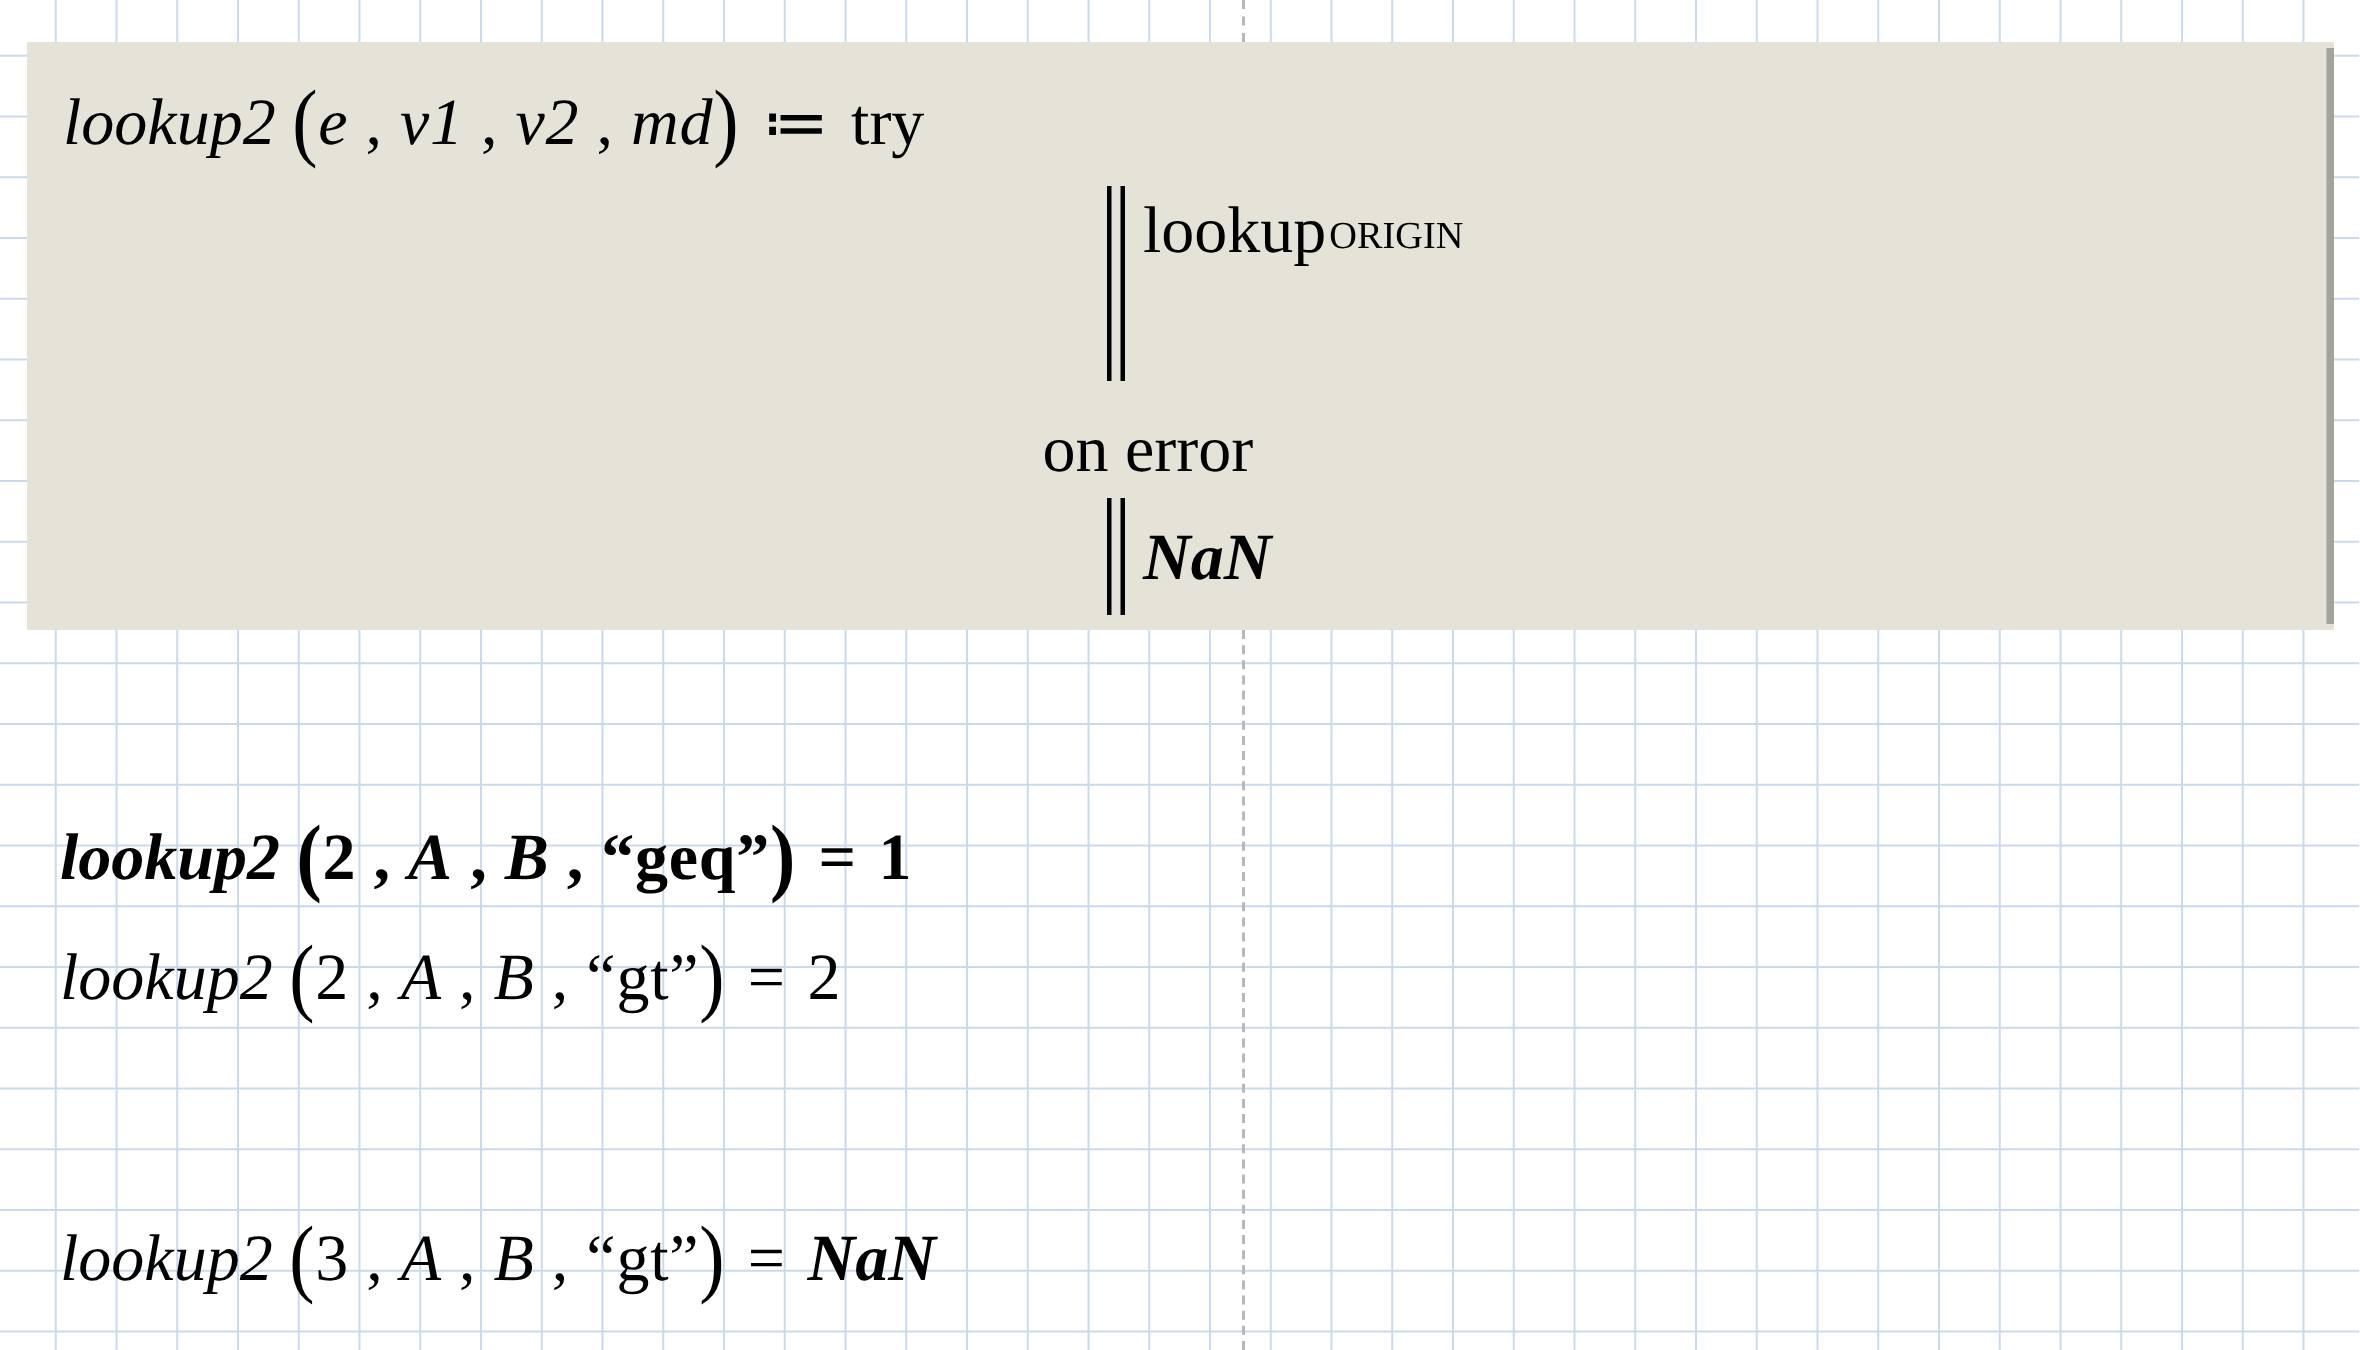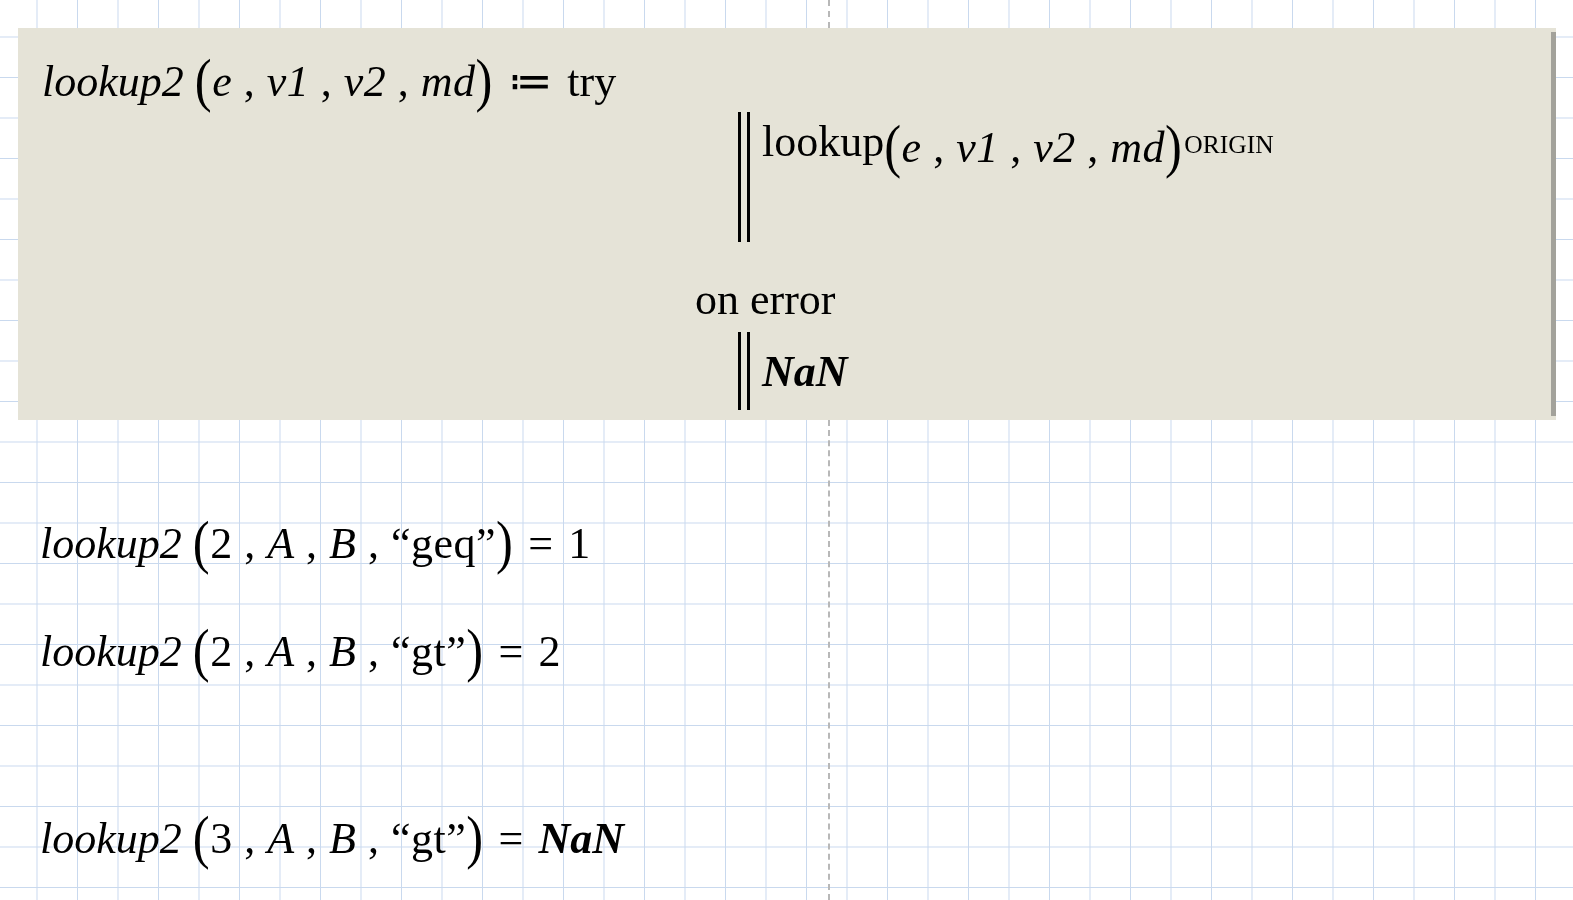--- a/index.html
+++ b/index.html
@@ -100,42 +100,39 @@
 
     <div style="position:absolute; left:24px; top:22px; white-space:nowrap;">
       <span class="it">lookup2</span>
       <span class="up spc">
         <span class="big-paren">(</span><span class="it">e</span><span class="up"> , </span><span class="it">v1</span><span class="up"> , </span><span class="it">v2</span><span class="up"> , </span><span class="it">md</span><span class="big-paren">)</span>
       </span>
       <span class="up assign" style="padding:0 4px;">≔</span>
       <span class="kw">try</span>
     </div>
 
-    <div class="codeblock bars" style="top:84px;justify-content:center;">
+    <div class="codeblock bars" style="top:96px;justify-content:center;">
       <span class="dbl tall1"></span>
       <span class="code-body" style="height:130px; align-items:flex-start; padding-top:4px;">
         <span class="up">lookup</span>
-        <span class="up spc">
-          <span class="big-paren">(</span><span class="it">e</span><span class="up"> , </span><span class="it">v1</span><span class="up"> , </span><span class="it">v2</span><span class="up"> , </span><span class="it">md</span><span class="big-paren">)</span>
-        </span>
         <span class="subs up" style="margin-left:2px; margin-top:14px;">ORIGIN</span>
       </span>
     </div>
 
     <div class="kw" style="position:absolute; left:677px; top:246px;">on error</div>
 
     <div class="codeblock bars" style="top:304px;">
       <span class="dbl tall2"></span>
       <span class="code-body" style="height:78px;">
         <span class="nan">NaN</span>
       </span>
     </div>
   </div>
 
-  <div class="row" style="top:512px;">
+  <div class="row" style="top:540px;font-weight:bold;">
     <span class="it">lookup2</span>
     <span class="up spc"><span class="big-paren">(</span><span class="up">2</span><span class="up"> , </span><span class="it">A</span><span class="up"> , </span><span class="it">B</span><span class="up"> , </span><span class="up">“geq”</span><span class="big-paren">)</span></span>
     <span class="up" style="padding:0 4px;">=</span>
     <span class="up">1</span>
   </div>
 
   <div class="row" style="top:620px;">
     <span class="it">lookup2</span>
     <span class="up spc"><span class="big-paren">(</span><span class="up">2</span><span class="up"> , </span><span class="it">A</span><span class="up"> , </span><span class="it">B</span><span class="up"> , </span><span class="up">“gt”</span><span class="big-paren">)</span></span>
     <span class="up" style="padding:0 4px;">=</span>

